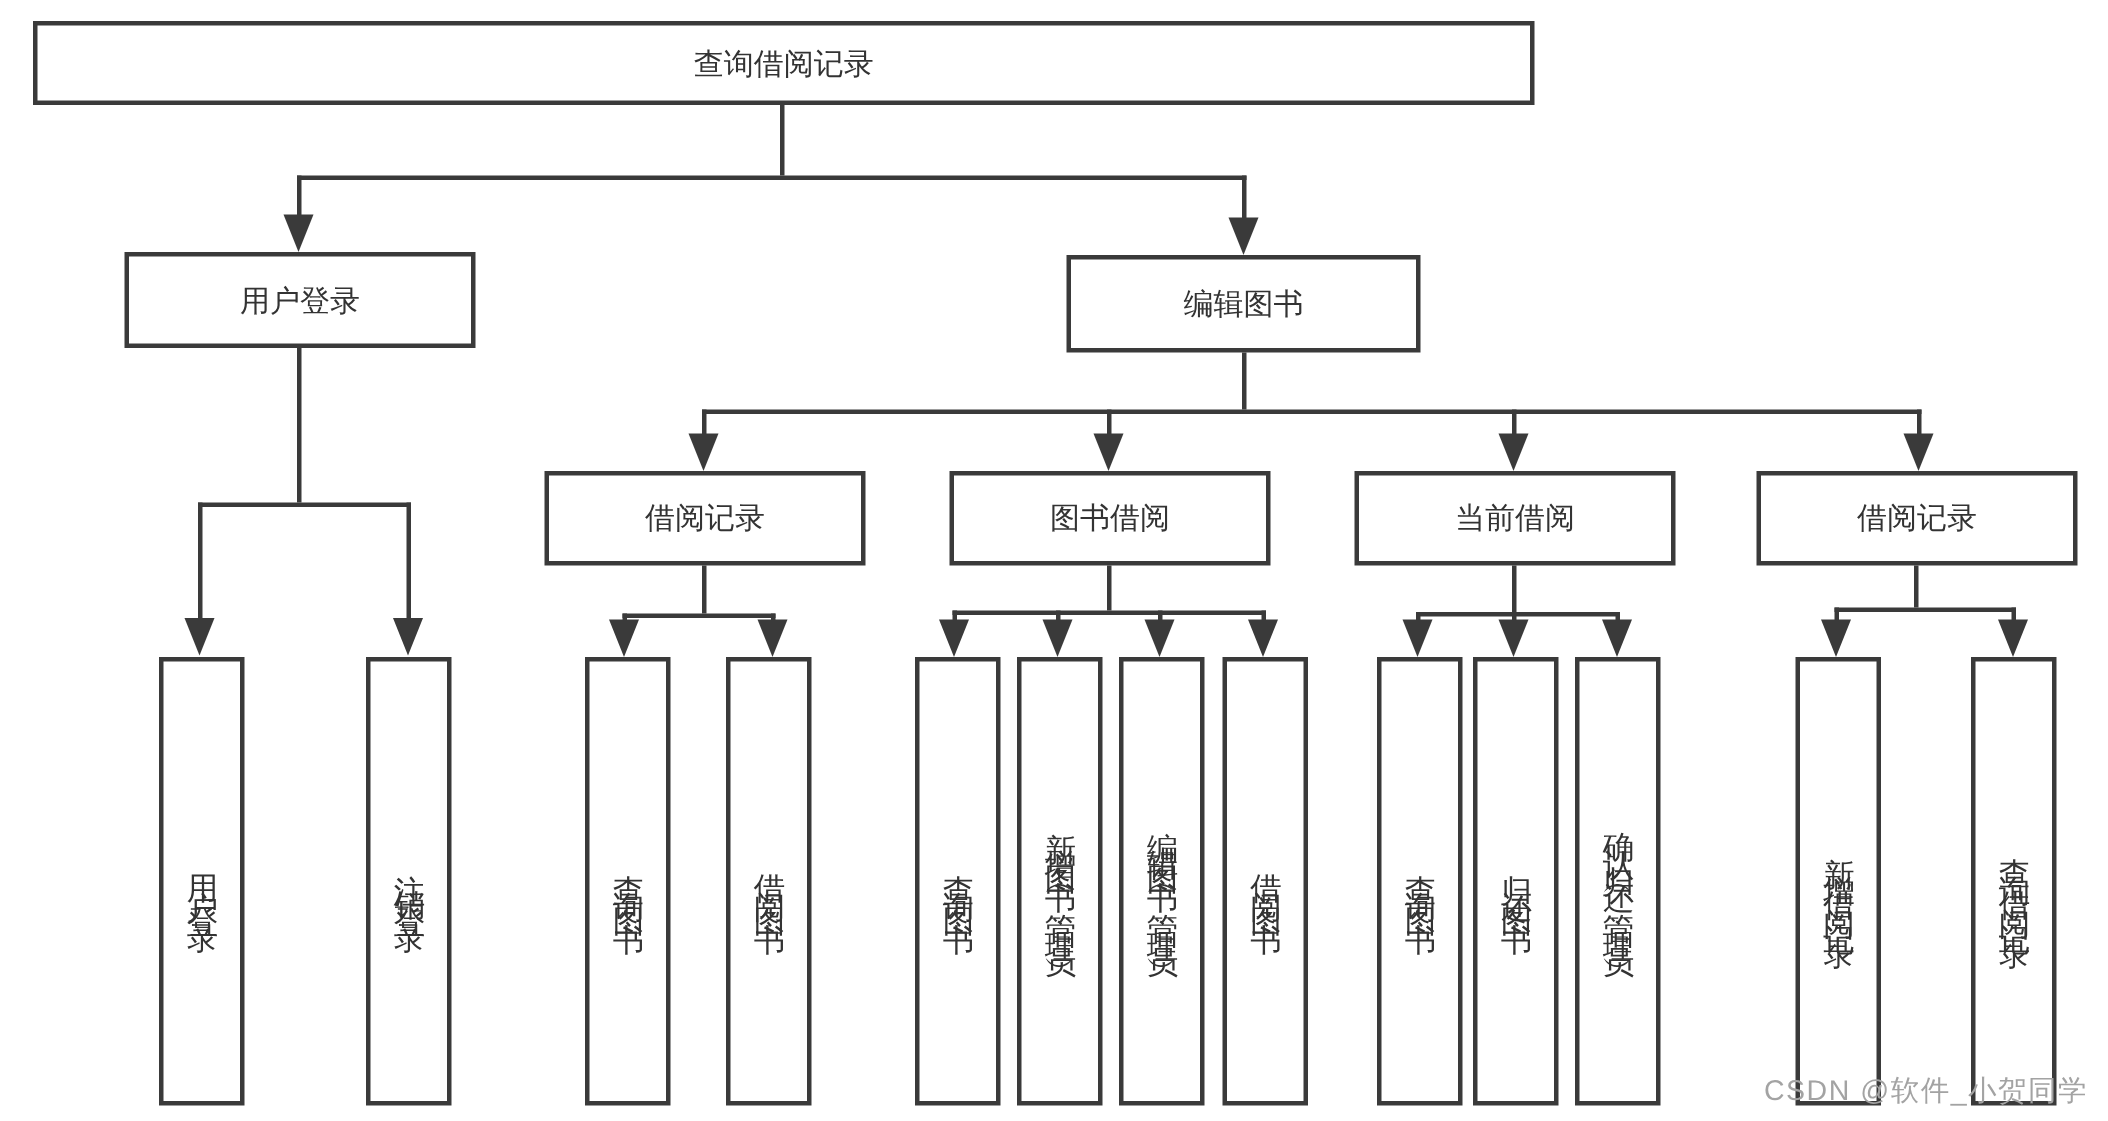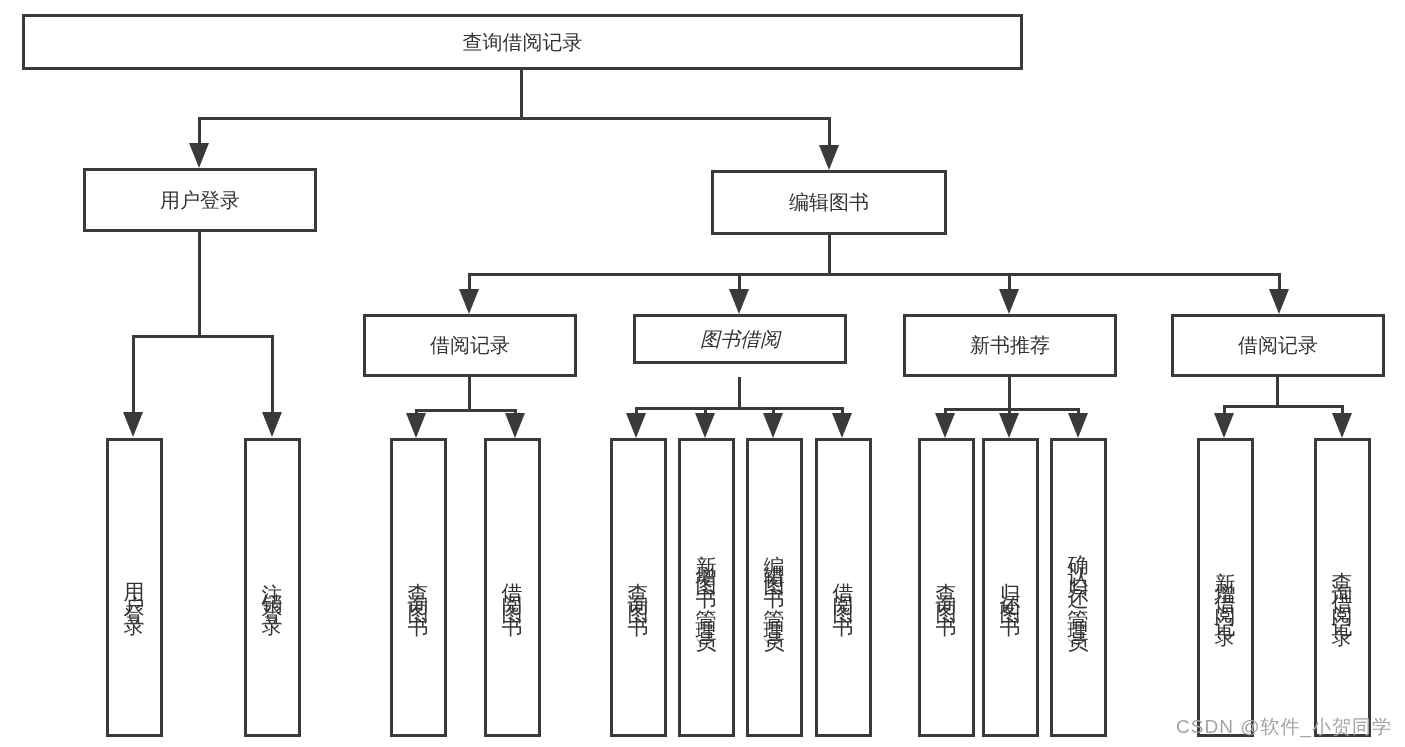--- a/index.html
+++ b/index.html
@@ -54,26 +54,26 @@
 </div>
 
 <div class="box" style="left:711px;top:170px;width:236px;height:65px;">
   <span>编辑图书</span>
 </div>
 
 <div class="box" style="left:363px;top:314px;width:214px;height:63px;">
   <span>借阅记录</span>
 </div>
 
-<div class="box" style="left:633px;top:314px;width:214px;height:50px;font-style:italic;">
+<div class="box" style="left:633px;top:314px;width:214px;height:63px;">
   <span>图书借阅</span>
 </div>
 
 <div class="box" style="left:903px;top:314px;width:214px;height:63px;">
-  <span>新书推荐</span>
+  <span>当前借阅</span>
 </div>
 
 <div class="box" style="left:1171px;top:314px;width:214px;height:63px;">
   <span>借阅记录</span>
 </div>
 
 <div class="leaf" style="left:106px;">
   <span class="vtext">用户登录</span>
 </div>
 <div class="leaf" style="left:244px;">

